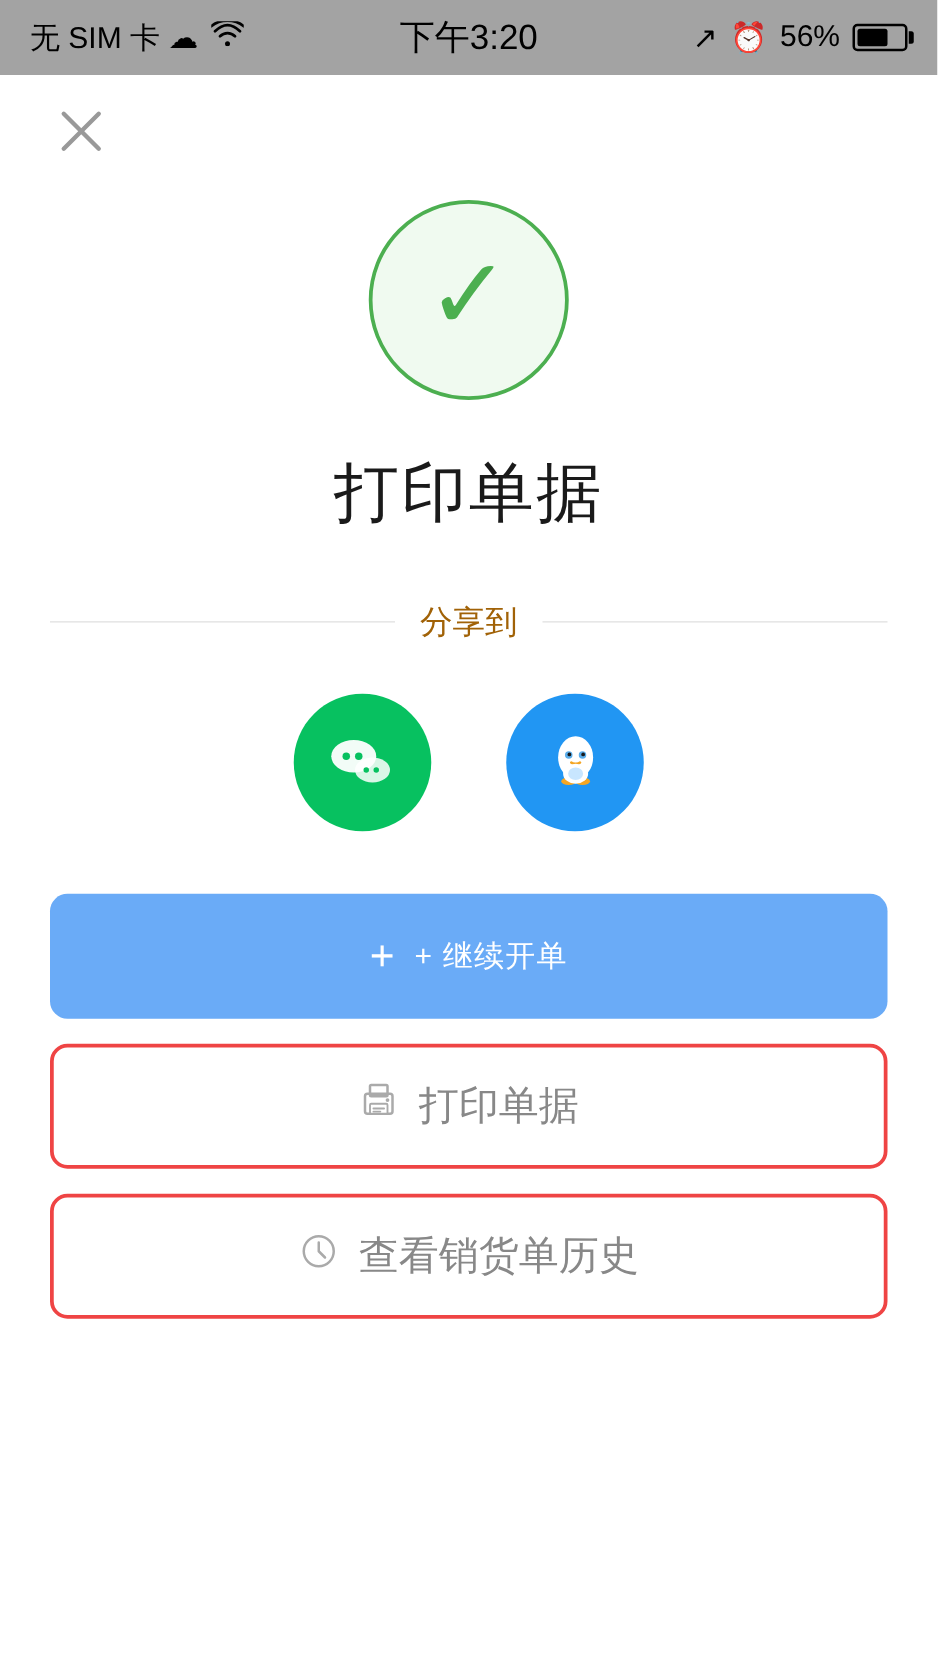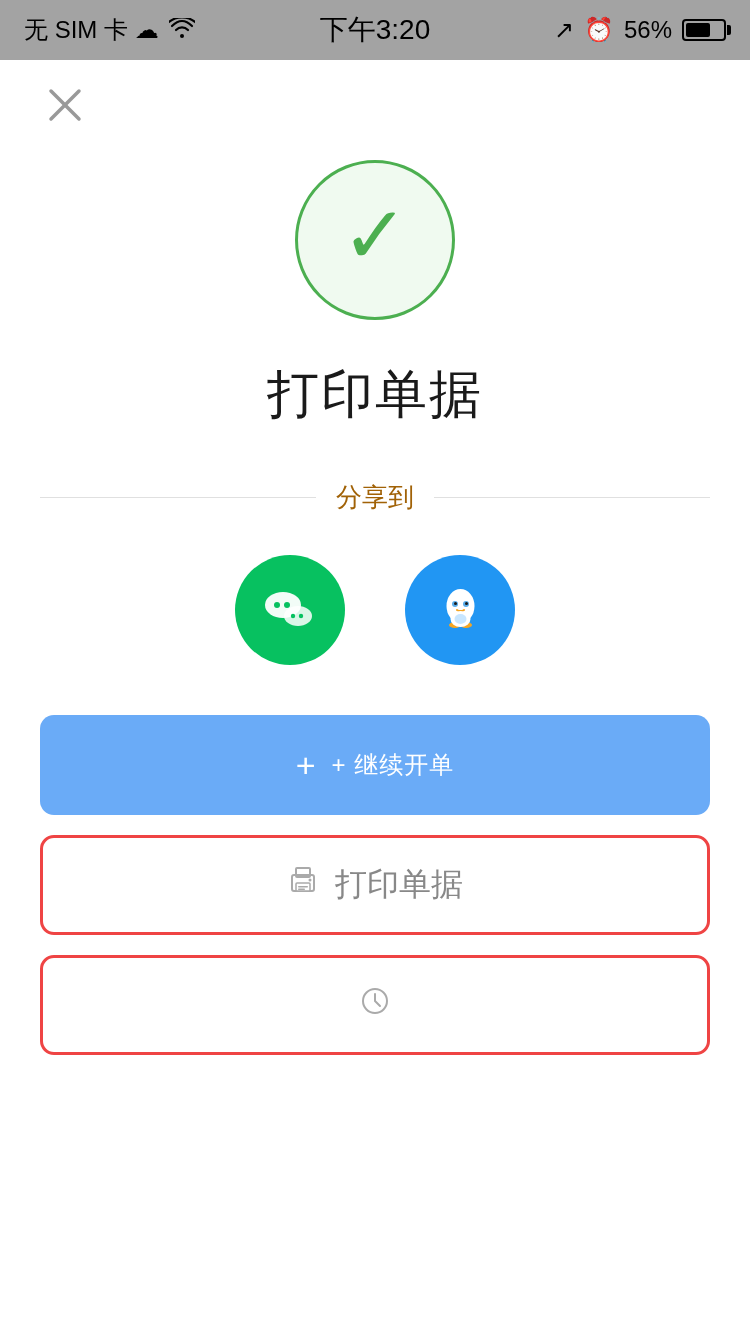--- a/index.html
+++ b/index.html
@@ -348,16 +348,17 @@
       <span>打印单据</span>
     </button>
 
     <button class="btn btn-secondary">
       <span>
         <svg width="32" height="32" viewBox="0 0 32 32" fill="none">
           <circle cx="16" cy="16" r="12" stroke="#aaa" stroke-width="2"></circle>
           <path d="M16 9 L16 16 L21 21" stroke="#aaa" stroke-width="2" stroke-linecap="round" stroke-linejoin="round"></path>
         </svg>
       </span>
+      <span>查看销货单历史</span>
     </button>
   </div>
 
 </div>
 
 </body></html>

